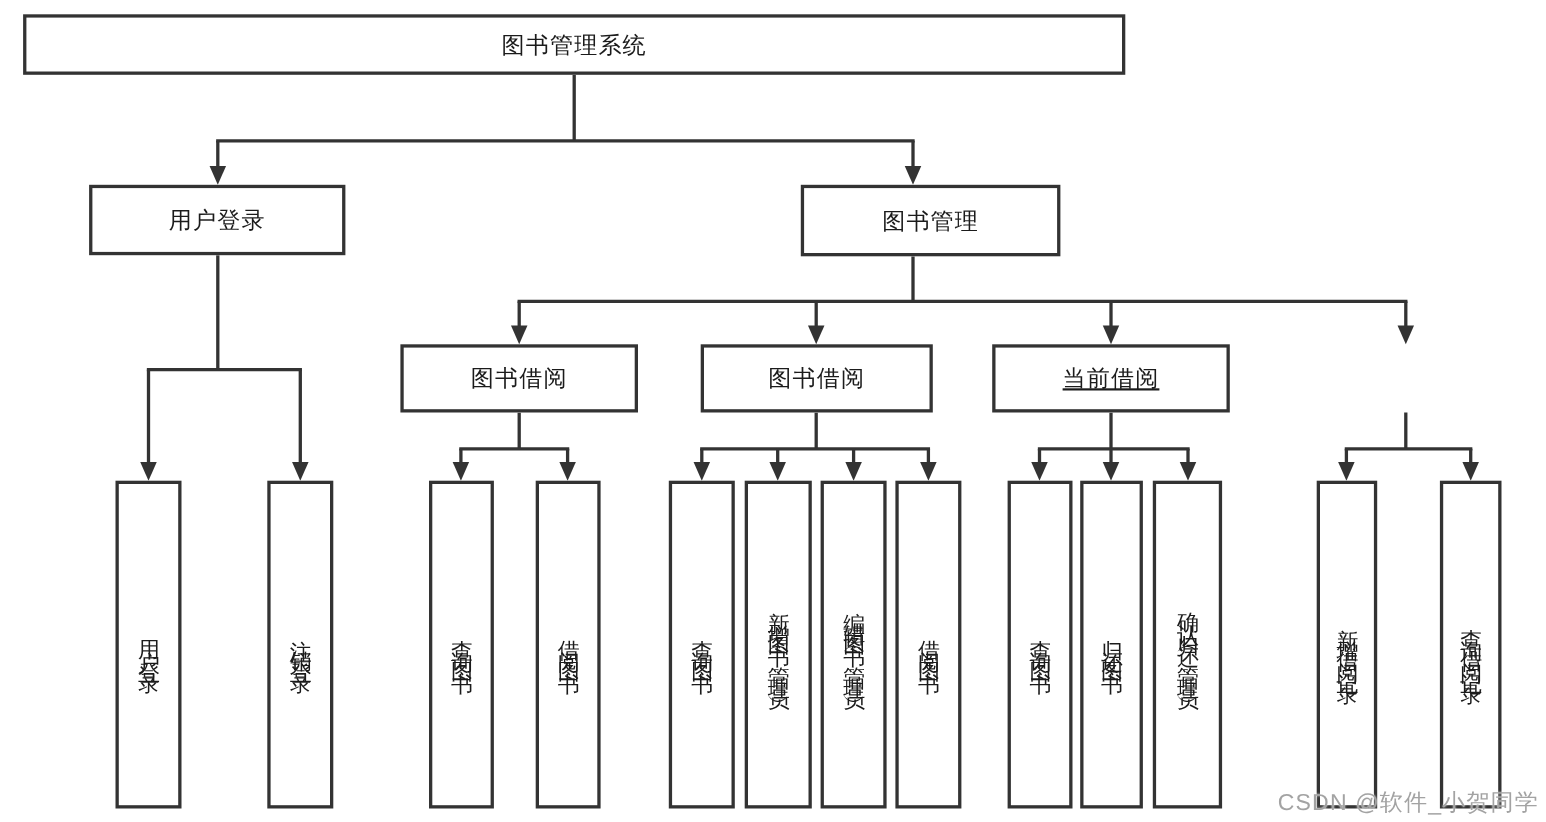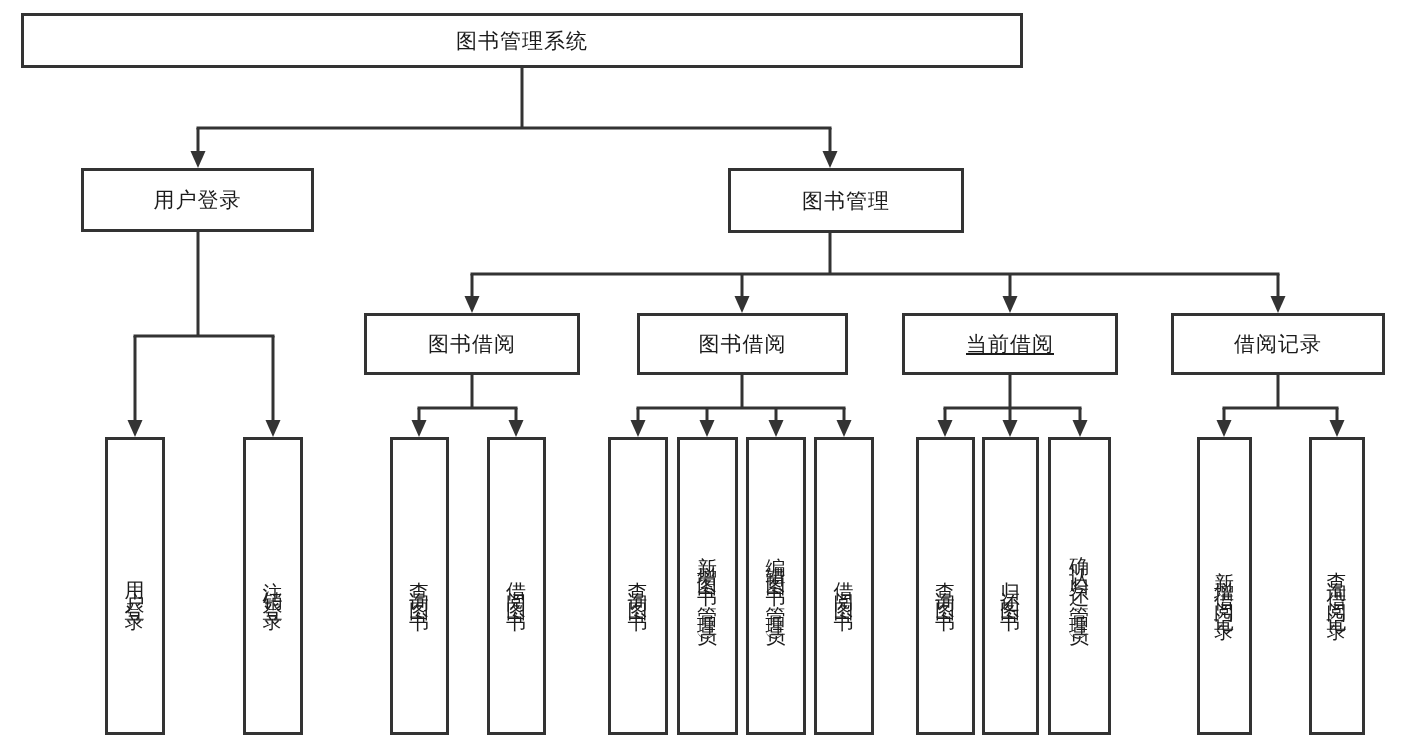--- a/index.html
+++ b/index.html
@@ -97,34 +97,34 @@
   </svg>
 
   <div class="node h-node" style="left:21px; top:13px; width:1002px; height:55px;">图书管理系统</div>
 
   <div class="node h-node" style="left:81px; top:168px; width:233px; height:64px;">用户登录</div>
   <div class="node h-node" style="left:712px; top:168px; width:236px; height:65px;margin-left:16px;">图书管理</div>
 
   <div class="node h-node" style="left:364px; top:313px; width:216px; height:62px;">图书借阅</div>
   <div class="node h-node" style="left:637px; top:313px; width:211px; height:62px;">图书借阅</div>
   <div class="node h-node" style="left:902px; top:313px; width:216px; height:62px;text-decoration:underline;">当前借阅</div>
-  <div class="node h-node" style="left:1171px; top:313px; width:214px; height:62px;">借阅记录</div>
 
   <div class="node v-node" style="left:105px; top:437px; width:60px; height:298px;">用户登录</div>
   <div class="node v-node" style="left:243px; top:437px; width:60px; height:298px;">注销登录</div>
 
   <div class="node v-node" style="left:390px; top:437px; width:59px; height:298px;">查询图书</div>
   <div class="node v-node" style="left:487px; top:437px; width:59px; height:298px;">借阅图书</div>
 
   <div class="node v-node" style="left:608px; top:437px; width:60px; height:298px;">查询图书</div>
   <div class="node v-node" style="left:677px; top:437px; width:61px; height:298px;">新增图书（管理员）</div>
   <div class="node v-node" style="left:746px; top:437px; width:60px; height:298px;">编辑图书（管理员）</div>
   <div class="node v-node" style="left:814px; top:437px; width:60px; height:298px;">借阅图书</div>
 
   <div class="node v-node" style="left:916px; top:437px; width:59px; height:298px;">查询图书</div>
   <div class="node v-node" style="left:982px; top:437px; width:57px; height:298px;">归还图书</div>
   <div class="node v-node" style="left:1048px; top:437px; width:63px; height:298px;">确认归还（管理员）</div>
 
   <div class="node v-node" style="left:1197px; top:437px; width:55px; height:298px;">新增借阅记录</div>
   <div class="node v-node" style="left:1309px; top:437px; width:56px; height:298px;">查询借阅记录</div>
 
+  <div class="watermark">CSDN @软件_小贺同学</div>
 
 </div>
 
 </body></html>

